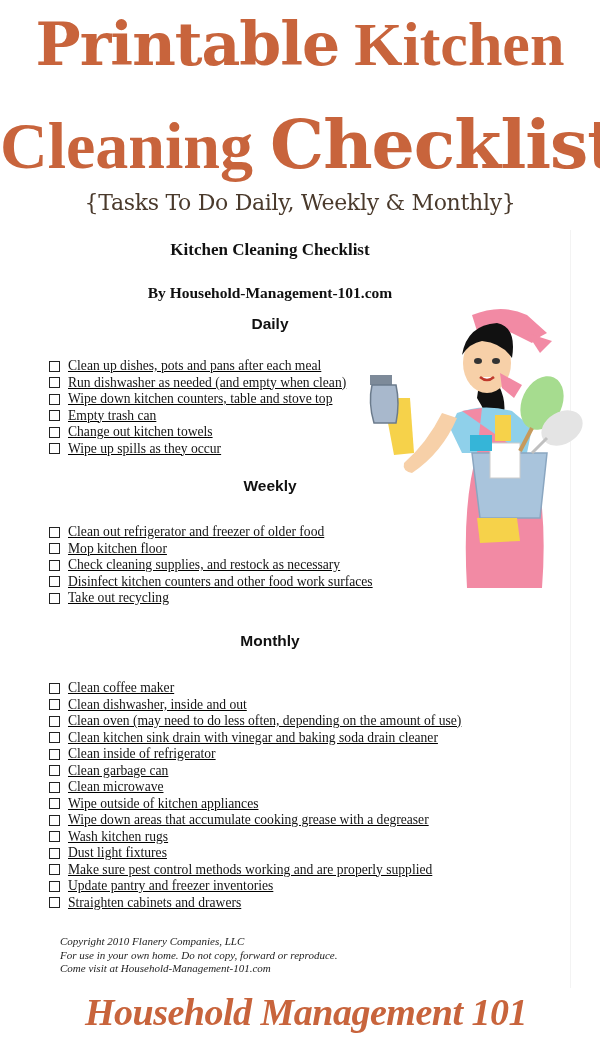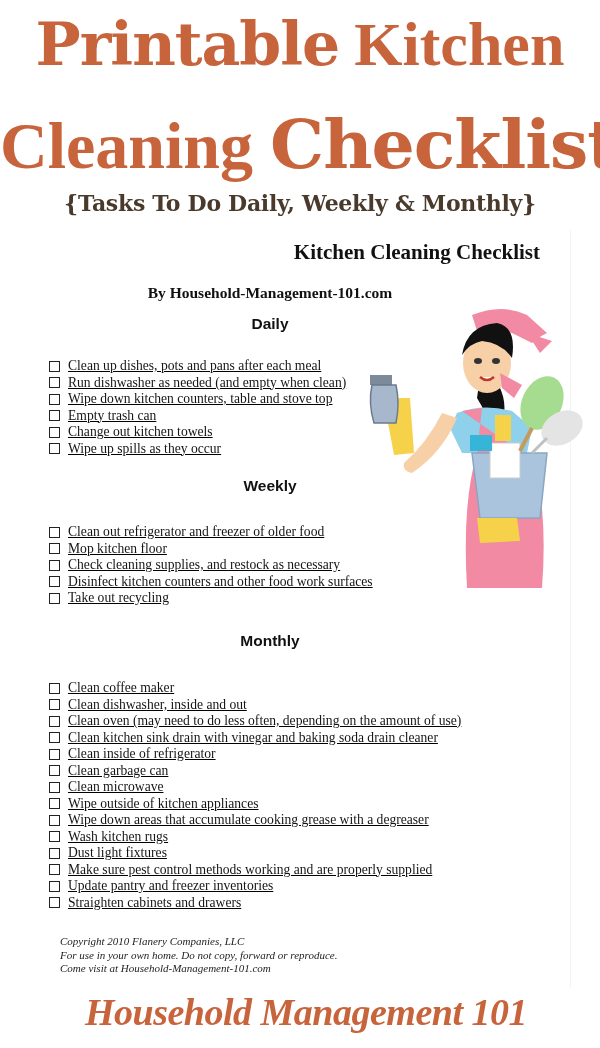--- a/index.html
+++ b/index.html
@@ -17,33 +17,33 @@
     }
     .title .script {
       font-family: "Liberation Serif", serif; font-weight: bold;
     }
     #title-line1 { top: 8px; font-size: 60px; line-height: 72px; }
     #title-line1 .script { font-size: 62px; }
     #title-line2 { top: 77px; font-size: 68px; line-height: 70px; margin-top: 32px; }
     #title-line2 .script { font-size: 66px; }
     #subtitle {
       position: absolute; top: 190px; left: 0; width: 600px; text-align: center;
-      font-family: "DejaVu Serif", serif; font-weight: bold; font-size: 22px;
+      font-family: "DejaVu Serif", serif; font-weight: normal; font-size: 22px;
       color: #4a3a2c; letter-spacing: -0.3px; white-space: nowrap;
     }
     .paper {
       position: absolute; left: 8px; top: 230px; width: 562px; height: 758px;
       background: #ffffff; border-right: 1px solid #f3f3f3;
     }
     .doc-head {
       position: absolute; left: 0; width: 600px; text-align: center;
       font-family: "Liberation Serif", serif; font-weight: bold; color: #111;
       white-space: nowrap;
     }
-    #doc-title { top: 240px; width: 540px; font-size: 21px; text-align: right; }
+    #doc-title { top: 240px; width: 540px; font-size: 17px; }
     #doc-by { top: 284px; width: 540px; font-size: 15.5px; }
     .section-head {
       position: absolute; left: 0; width: 540px; text-align: center;
       font-family: Liberation Sans, sans-serif; font-weight: bold; font-size: 15.5px; color: #111;
     }
     #sec-daily { top: 315px; }
     #sec-weekly { top: 477px; }
     #sec-monthly { top: 632px; }
     .list {
       position: absolute; left: 37px; margin: 12px; padding: 0; list-style: none; text-decoration: underline;

